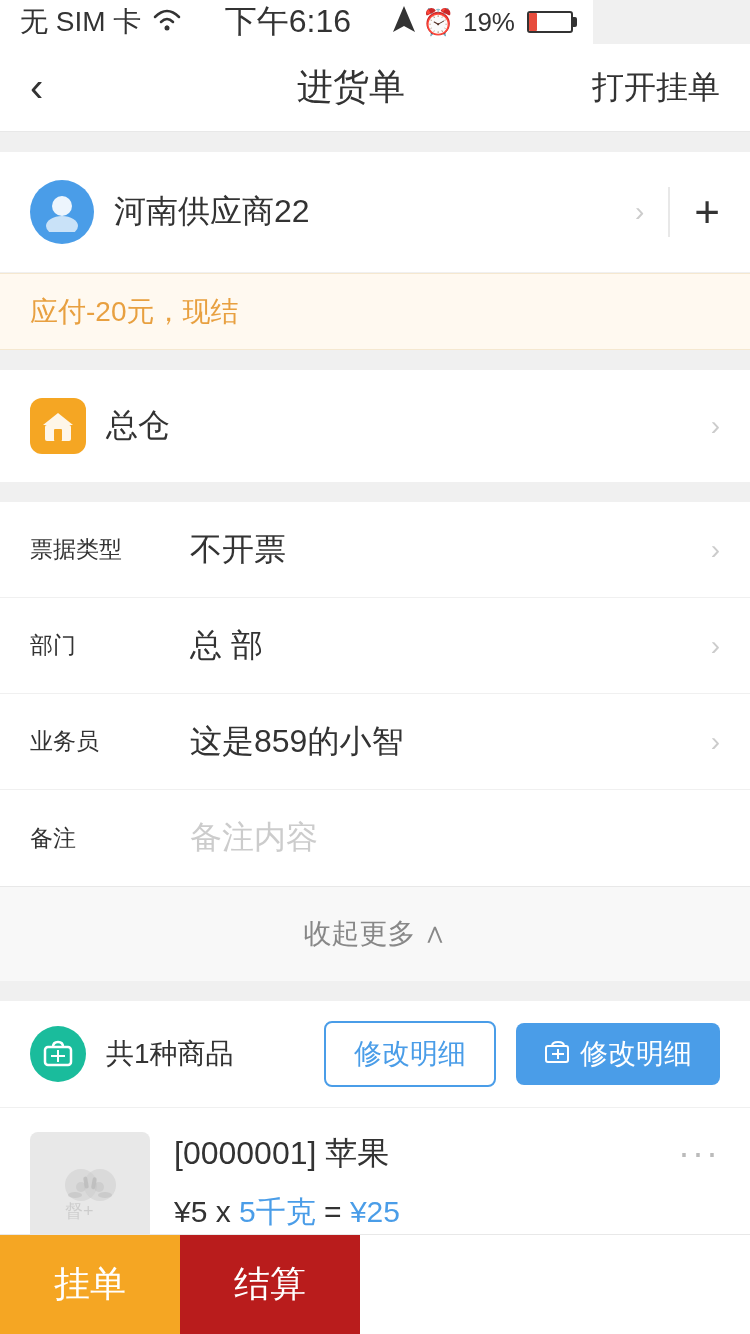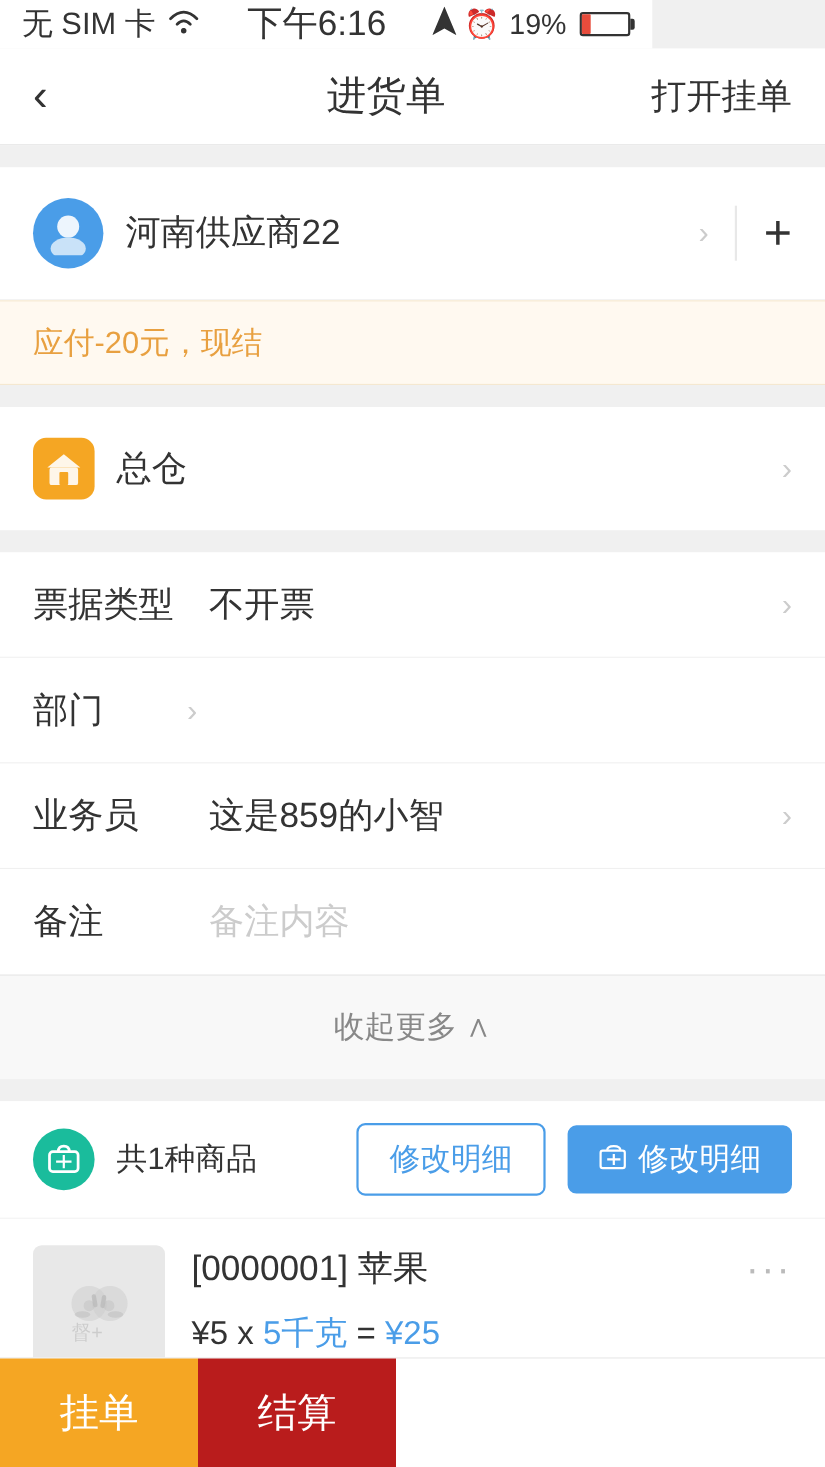--- a/index.html
+++ b/index.html
@@ -199,21 +199,21 @@
       align-items: center;
       padding: 0 30px;
       height: 96px;
       border-bottom: 1px solid #f0f0f0;
       cursor: pointer;
     }
     .form-row:last-child {
       border-bottom: none;
     }
     .form-label {
-      font-size: 32px;
+      font-size: 23px;
       color: #333;
       min-width: 140px;
     }
     .form-value {
       flex: 1;
       font-size: 32px;
       color: #333;
       padding-left: 20px;
     }
     .form-placeholder {
@@ -459,20 +459,21 @@
   </div>
 
   <div class="form-section">
     <div class="form-row">
       <span class="form-label">票据类型</span>
       <span class="form-value">不开票</span>
       <span class="form-arrow">›</span>
     </div>
     <div class="form-row">
       <span class="form-label">部门</span>
+      <span class="form-value">总 部</span>
       <span class="form-arrow">›</span>
     </div>
     <div class="form-row">
       <span class="form-label">业务员</span>
       <span class="form-value">这是859的小智</span>
       <span class="form-arrow">›</span>
     </div>
     <div class="form-row">
       <span class="form-label">备注</span>
       <span class="form-placeholder">备注内容</span>

